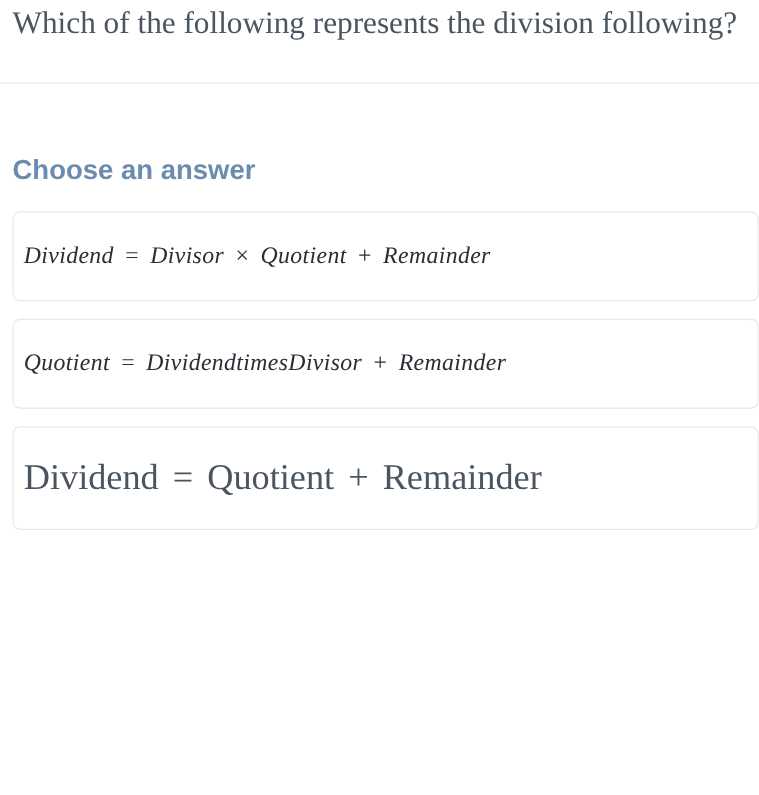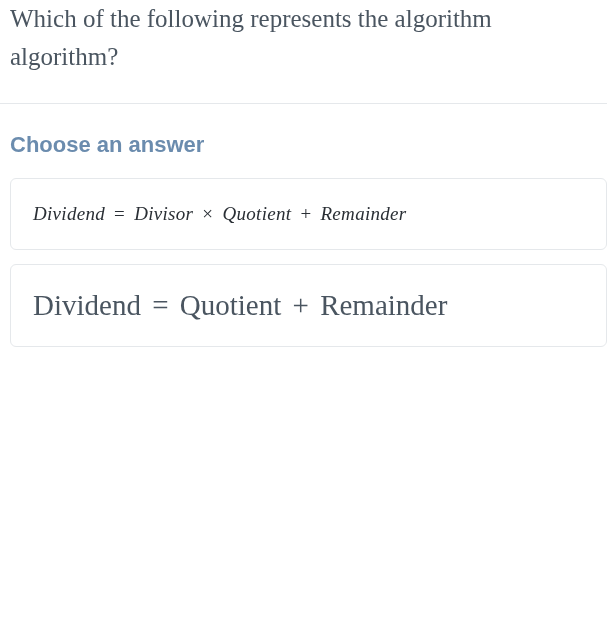--- a/index.html
+++ b/index.html
@@ -24,28 +24,29 @@
       border: none;
       border-top: 1px solid #e5e8eb;
       margin: 0;
     }
     .choose-label {
       color: #6b8cae;
       font-size: 22px;
       font-weight: bold;
       font-family: -apple-system, BlinkMacSystemFont, 'Segoe UI', Arial, sans-serif;
       padding: 28px 10px 20px 10px;
+      margin-top: 28px;
     }
     .options {
       padding: 0 0 0 10px;
     }
     .option {
       border: 1px solid #e5e8eb;
       border-radius: 6px;
-      padding: 24px 22px;
+      padding: 24px 8px;
       margin-bottom: 14px;
       cursor: pointer;
       background: #ffffff;
     }
     .math-italic {
       font-family: 'Times New Roman', Georgia, serif;
       font-style: italic;
       color: #2a2f35;
       font-size: 19px;
       letter-spacing: 0.3px;
@@ -59,40 +60,49 @@
       color: #4a5560;
       font-size: 29px;
     }
     .math-plain .op {
       padding: 0 4px;
     }
   </style>
 </head>
 <body>
 
-<div class="question">Which of the following represents the algorithm algorithm?</div>
+<div class="question">Which of the following represents the division following?</div>
 
 <hr class="divider">
 
 <div class="choose-label">Choose an answer</div>
 
 <div class="options">
 
   <div class="option">
     <span class="math-italic">
       <span>Dividend</span>
       <span class="op">=</span>
       <span>Divisor</span>
       <span class="op">×</span>
       <span>Quotient</span>
       <span class="op">+</span>
       <span>Remainder</span>
     </span>
   </div>
 
+  <div class="option">
+    <span class="math-italic">
+      <span>Quotient</span>
+      <span class="op">=</span>
+      <span>DividendtimesDivisor</span>
+      <span class="op">+</span>
+      <span>Remainder</span>
+    </span>
+  </div>
 
   <div class="option">
     <span class="math-plain">
       <span>Dividend</span>
       <span class="op">=</span>
       <span>Quotient</span>
       <span class="op">+</span>
       <span>Remainder</span>
     </span>
   </div>

